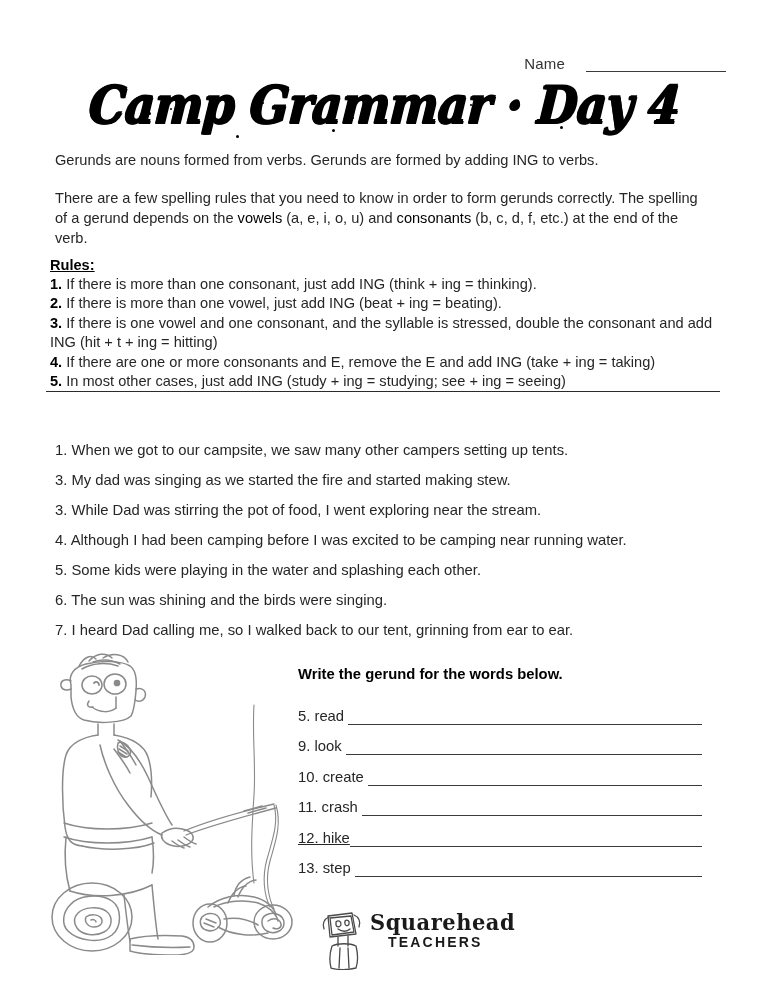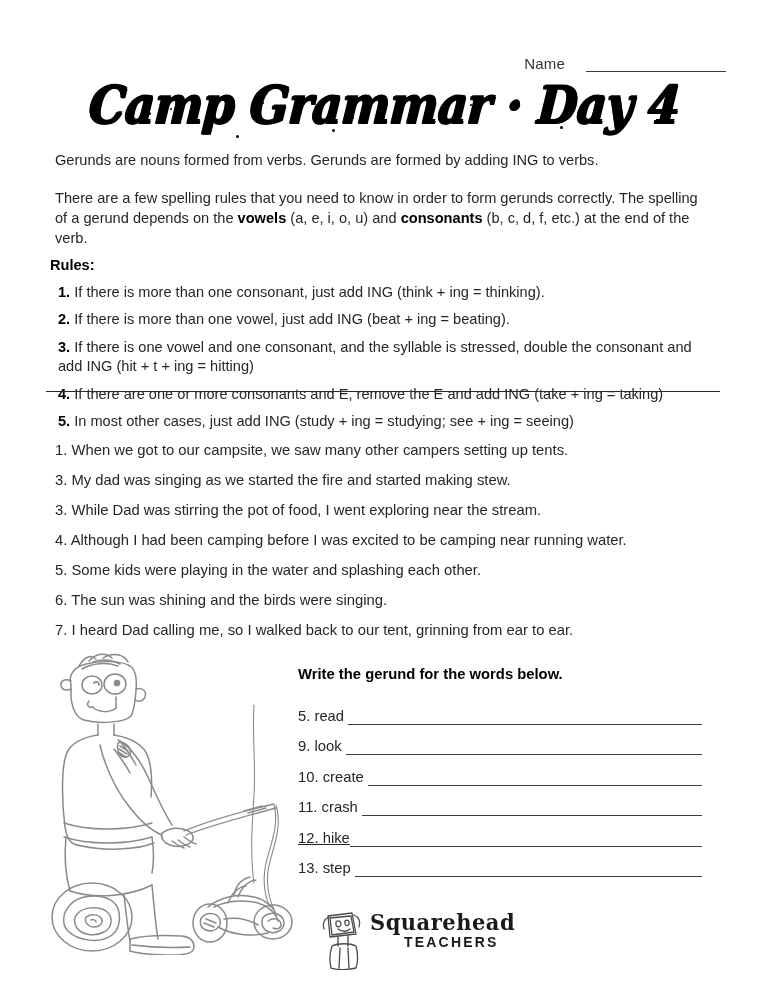--- a/index.html
+++ b/index.html
@@ -81,41 +81,42 @@
   .body-text {
     position: absolute;
     left: 55px;
     width: 658px;
     font-size: 14.6px;
     line-height: 20px;
     color: #262626;
   }
   .p-intro { top: 150px; }
   .p-rules-intro { top: 188px; }
-  .p-rules-intro b { font-weight: bold; color: #000; }
+  .p-rules-intro b { font-weight: normal; color: #000; }
 
   .rules-head {
     position: absolute;
     left: 50px;
     top: 257px;
     font-size: 14.6px;
     font-weight: bold;
     color: #000;
+    text-decoration: underline;
   }
   .rules-list {
     position: absolute;
     left: 50px;
     top: 275px;
     width: 672px;
     font-size: 14.6px;
     line-height: 19.4px;
     color: #262626;
   }
   .rules-list .rule {
-    margin: 8px;
+    margin: 0;
   }
   .rules-list .rule .num {
     font-weight: bold;
     color: #000;
   }
 
   
   .divider {
     position: absolute;
     left: 46px;
@@ -208,21 +209,20 @@
   }
   .logo-sub {
     position: absolute;
     left: 70px;
     top: 26px;
     font-family: "Liberation Sans", sans-serif;
     font-size: 14px;
     font-weight: bold;
     letter-spacing: 2.2px;
     color: #1a1a1a;
-    margin-left: 16px;
   }
   .logo-figure {
     position: absolute;
     left: 0;
     top: 0;
   }
 </style>
 </head>
 <body>
 

